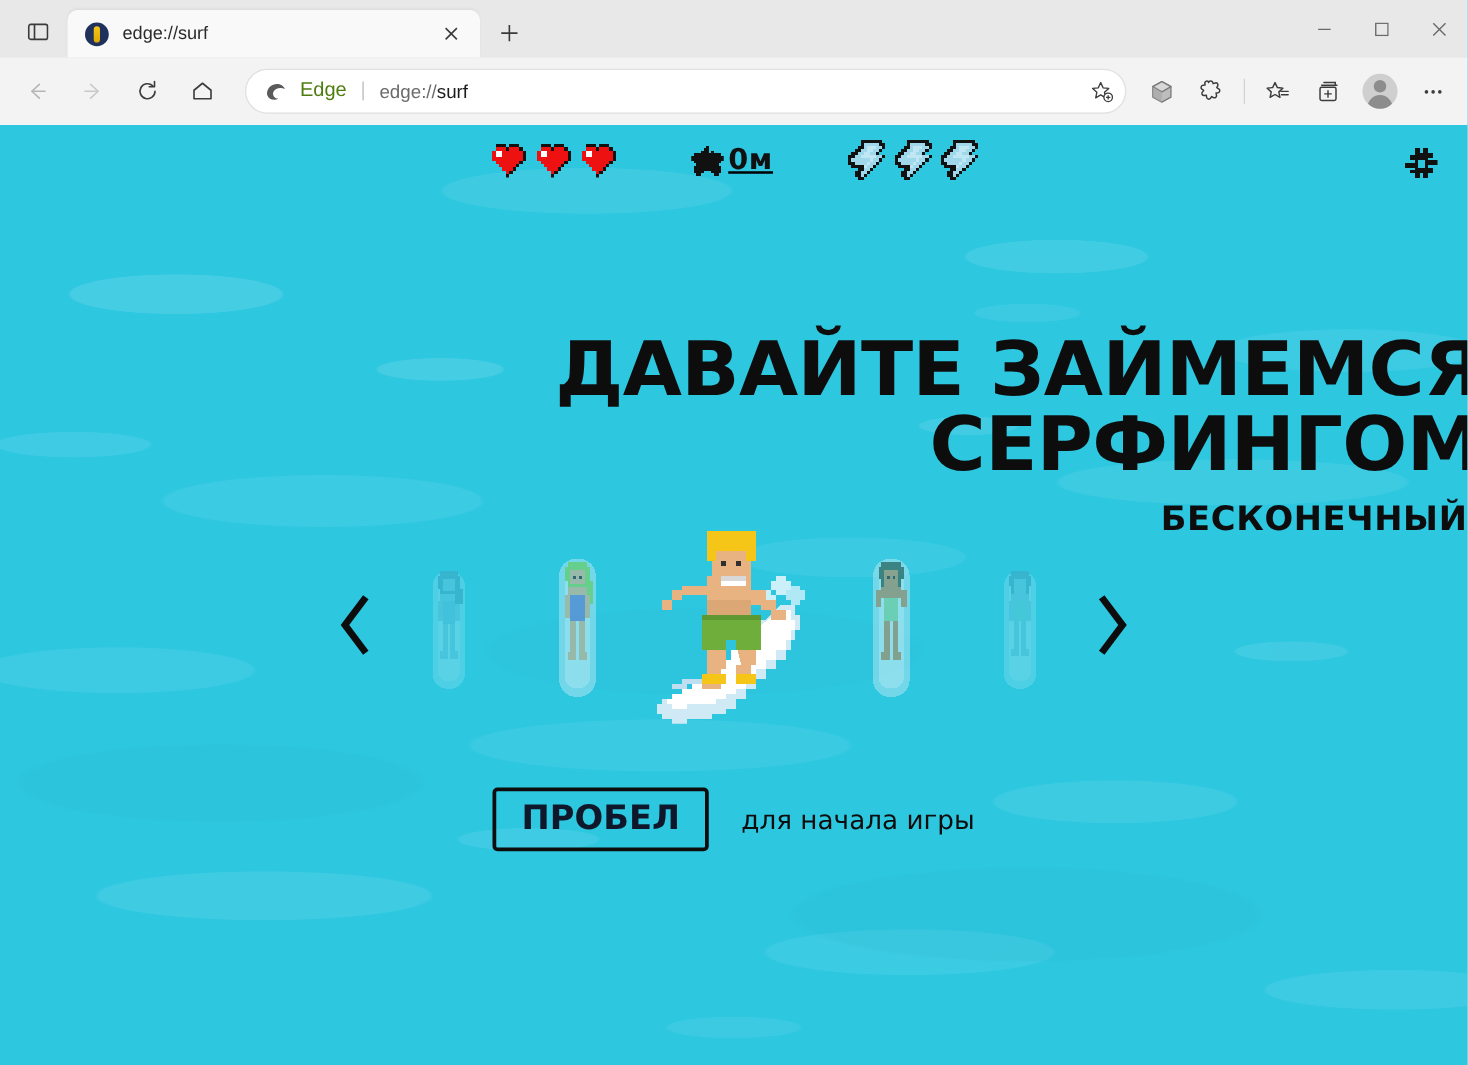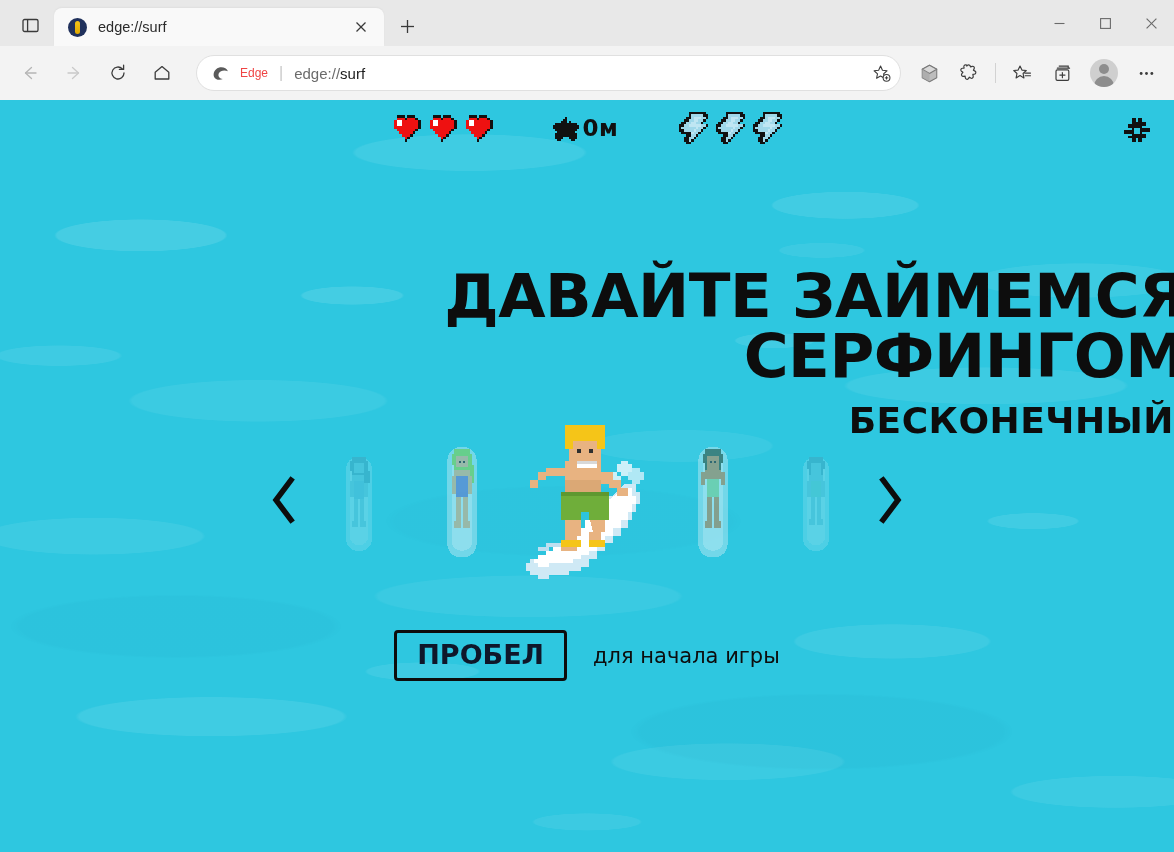--- a/index.html
+++ b/index.html
@@ -86,21 +86,21 @@
 
   .omnibox {
     flex: 1 1 auto; height: 36px;
     background: #ffffff; border-radius: 18px;
     display: flex; align-items: center;
     margin: 0 8px 0 12px;
     padding: 0 4px 0 14px;
     border: 1px solid #e0e0e0;
   }
   .omni-logo { width: 20px; height: 20px; flex: 0 0 20px; margin-right: 9px; }
-  .omni-brand { font-size: 12px; color: #ef4444; }
+  .omni-brand { font-size: 16px; color: #4d7c0f; }
   .omni-sep { color: #c8c8c8; margin: 0 11px; font-size: 16px; }
   .omni-url { font-size: 15px; color: #6b6b6b; flex: 1 1 auto; white-space: nowrap; }
   .omni-url b { color: #1b1b1b; font-weight: 400; }
   .omni-fav {
     width: 30px; height: 30px; margin-left: auto;
     display: flex; align-items: center; justify-content: center;
     border-radius: 5px; cursor: pointer;
   }
 
   .toolbtn {
@@ -171,21 +171,21 @@
       radial-gradient(ellipse 280px 56px at 48% 56%, rgba(0,80,120,.08) 0 60%, transparent 64%);
   }
 
   
   .hud {
     position: absolute; top: 0; left: 0; right: 0; height: 56px;
     display: flex; align-items: center; justify-content: center;
     gap: 60px; z-index: 5;
   }
   .hud-lives { display: flex; gap: 6px; align-items: center; }
-  .hud-score { display: flex; align-items: center; gap: 4px; }
+  .hud-score { display: flex; align-items: center; gap: 4px; text-decoration: underline; }
   .hud-score-text {
     font-family: "DejaVu Sans", sans-serif;
     font-weight: 700; font-size: 23px; color: #111;
     letter-spacing: .5px;
   }
   .hud-boosts { display: flex; gap: 6px; align-items: center; }
   .gear-btn {
     position: absolute; right: 22px; top: 16px;
     width: 30px; height: 30px; cursor: pointer; z-index: 6;
     display: flex; align-items: center; justify-content: center;
@@ -198,21 +198,21 @@
     font-weight: 700;
     font-size: 60px;
     line-height: 1;
     color: #0d0d0d;
     letter-spacing: -0.5px;
     transform: scaleX(1.02);
   }
   .game-subtitle {
     font-family: "DejaVu Sans", sans-serif;
     font-weight: 700;
-    font-size: 36px;
+    font-size: 27px;
     color: #0d0d0d;
     margin-top: 14px;
     letter-spacing: .5px;
   }
 
   
   .carousel {
     position: absolute; top: 300px; left: 0; right: 0; height: 200px;
     display: flex; align-items: center; justify-content: center;
     z-index: 4;

